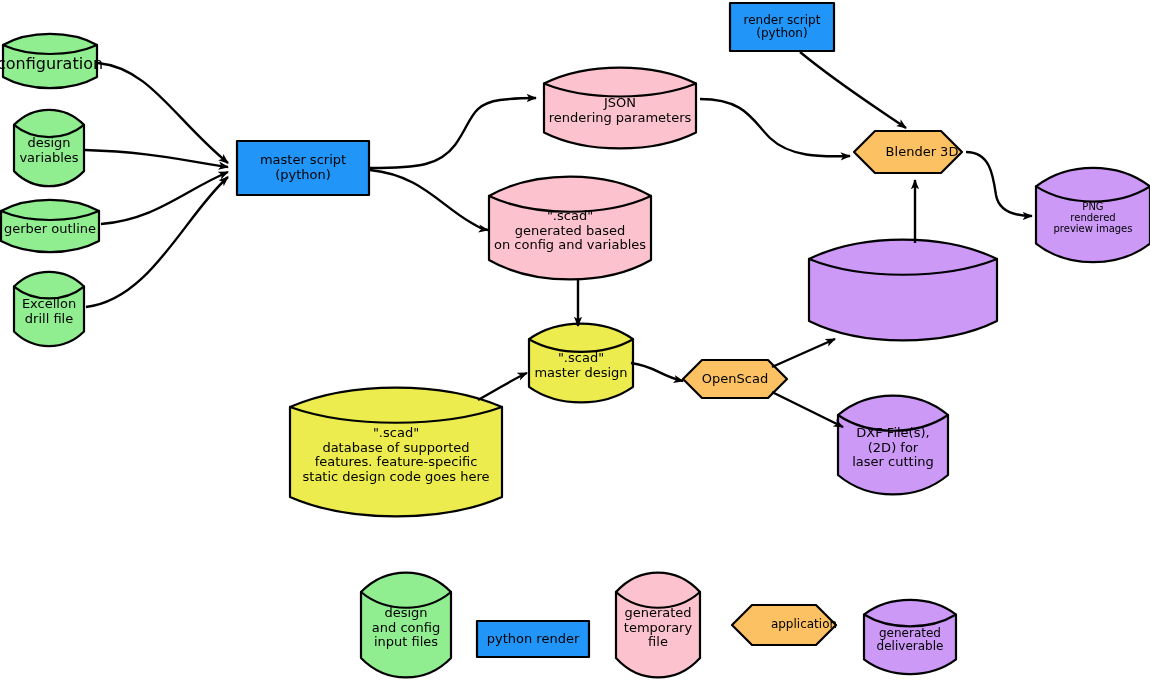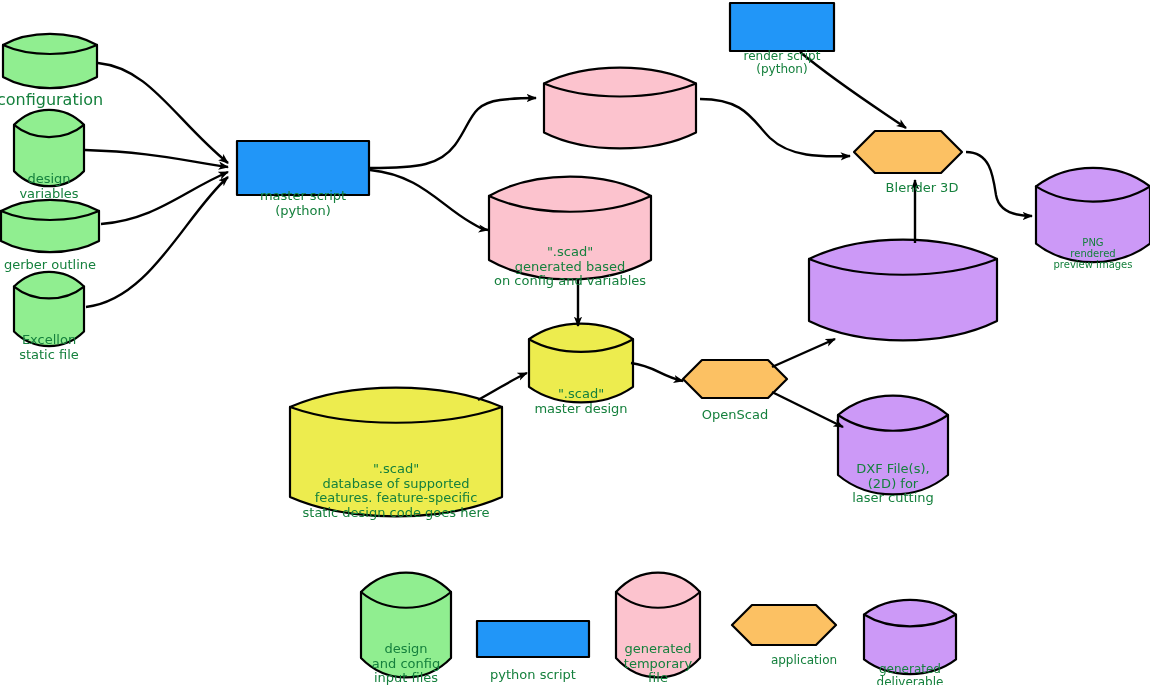--- a/index.html
+++ b/index.html
@@ -21,26 +21,25 @@
     top: 0;
     width: 1150px;
     height: 685px;
   }
   svg.shapes { z-index: 1; }
   svg.edges  { z-index: 2; }
   .labels { position: absolute; left: 0; top: 0; width: 1150px; height: 685px; z-index: 3; }
   .node-label {
     position: absolute;
     text-align: center;
-    color: #15803d;
+    color: #000000;
     line-height: 1.12;
     white-space: pre;
     pointer-events: none;
     transform: translate(-50%, -50%);
-    margin-top: 36px;
   }
   .shape-path {
     stroke: #000000;
     stroke-width: 2.2;
     stroke-linejoin: round;
   }
   .cyl-top {
     fill: none;
     stroke: #000000;
     stroke-width: 2.2;
@@ -155,23 +154,25 @@
         <path d="M 915,243 L 915,180" class="edge" marker-end="url(#arrowhead)"></path>
         <path d="M 966,152 C 990,152 993,175 996,195 C 999,212 1015,216 1032,216" class="edge" marker-end="url(#arrowhead)"></path>
       </g>
   </svg>
   <div class="labels" id="labels-layer">
       <div class="node-label" style="left: 50px; top: 64px; font-size: 16px;">configuration</div>
       <div class="node-label" style="left: 49px; top: 151px; font-size: 13px;">design
 variables</div>
       <div class="node-label" style="left: 50px; top: 229px; font-size: 13px;">gerber outline</div>
       <div class="node-label" style="left: 49px; top: 312px; font-size: 13px;">Excellon
-static file</div>
+drill file</div>
       <div class="node-label" style="left: 303px; top: 168px; font-size: 13px;">master script
 (python)</div>
+      <div class="node-label" style="left: 620px; top: 111px; font-size: 13px;">JSON
+rendering parameters</div>
       <div class="node-label" style="left: 570px; top: 231px; font-size: 13px;">".scad"
 generated based
 on config and variables</div>
       <div class="node-label" style="left: 782px; top: 27px; font-size: 12px;">render script
 (python)</div>
       <div class="node-label" style="left: 908px; top: 152px; font-size: 13px; padding-left: 28px;">Blender 3D</div>
       <div class="node-label" style="left: 1093px; top: 218px; font-size: 10px;">PNG
 rendered
 preview images</div>
       <div class="node-label" style="left: 893px; top: 448px; font-size: 13px;">DXF File(s),
@@ -180,21 +181,21 @@
       <div class="node-label" style="left: 581px; top: 366px; font-size: 13px;">".scad"
 master design</div>
       <div class="node-label" style="left: 396px; top: 455px; font-size: 13px;">".scad"
 database of supported
 features. feature-specific
 static design code goes here</div>
       <div class="node-label" style="left: 735px; top: 379px; font-size: 13px;">OpenScad</div>
       <div class="node-label" style="left: 406px; top: 628px; font-size: 13px;">design
 and config
 input files</div>
-      <div class="node-label" style="left: 533px; top: 639px; font-size: 13px;">python script</div>
+      <div class="node-label" style="left: 533px; top: 639px; font-size: 13px;">python render</div>
       <div class="node-label" style="left: 658px; top: 628px; font-size: 13px;">generated
 temporary
 file</div>
       <div class="node-label" style="left: 804px; top: 625px; font-size: 12px;">application</div>
       <div class="node-label" style="left: 910px; top: 640px; font-size: 12px;">generated
 deliverable</div>
     </div>
 </div>
 
 </body></html>

